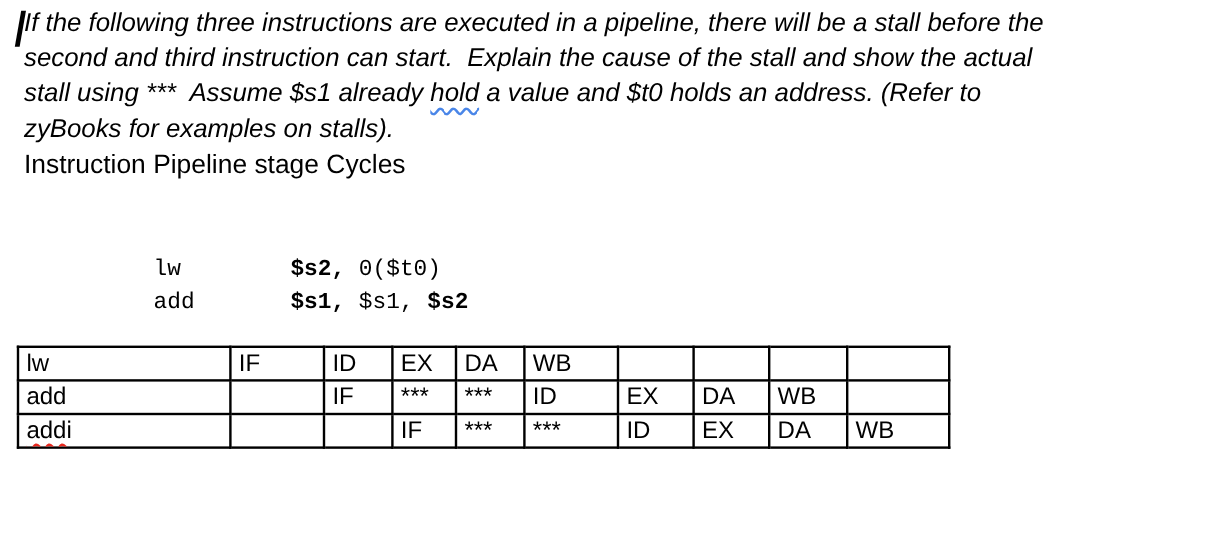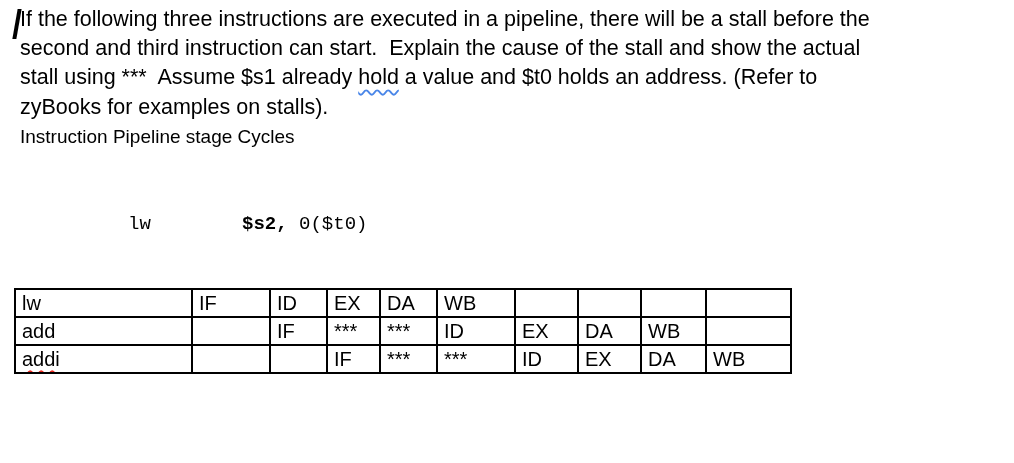--- a/index.html
+++ b/index.html
@@ -6,24 +6,24 @@
   .page{
     position:relative;width:1014px;height:463px;background:#ffffff;
     font-family:"Liberation Sans","DejaVu Sans",sans-serif;color:#000000;overflow:hidden;
   }
   .caret{
     position:absolute;left:15px;top:9px;width:4px;height:30px;background:#000;
     transform:skewX(-10deg);
   }
   .question{
     position:absolute;left:20px;top:5px;width:980px;
-    font-size:21.5px;line-height:29.2px;white-space:pre-wrap;
+    font-style:italic;font-size:21.5px;line-height:29.2px;white-space:pre-wrap;
   }
   .subtitle{
-    position:absolute;left:20px;top:122px;font-size:19px;line-height:29px;
+    position:absolute;left:20px;top:122px;font-size:22px;line-height:29px;
   }
   .code{
     position:absolute;left:128px;top:175px;
     font-family:"Liberation Mono","DejaVu Sans Mono",monospace;
     font-size:19px;line-height:28.3px;white-space:pre;margin-top:35px;
   }
   .code .b{font-weight:bold;}
   .sq-red{
     text-decoration-line:underline;text-decoration-style:wavy;
     text-decoration-color:#e8281e;text-decoration-thickness:2px;text-underline-offset:4px;
@@ -44,21 +44,21 @@
     position:absolute;left:20px;top:423px;font-size:22px;line-height:28px;
   }
 </style>
 </head>
 <body>
 
 <div class="page">
   <div class="caret"></div>
   <div class="question"><div><span>If the following three instructions are executed in a pipeline, there will be a stall before the</span></div><div><span>second and third instruction can start.  Explain the cause of the stall and show the actual</span></div><div><span>stall using ***  Assume $s1 already </span><span class="sq-blue">hold</span><span> a value and $t0 holds an address. (Refer to</span></div><div><span>zyBooks for examples on stalls).</span></div></div>
   <div class="subtitle">Instruction Pipeline stage Cycles</div>
-  <div class="code"><div><span>lw        </span><span class="b">$s2,</span><span> 0($t0)</span></div></div>
+  <div class="code"><div><span>lw        </span><span class="b">$s2,</span><span> 0($t0)</span></div><div><span>add       </span><span class="b">$s1,</span><span> $s1, </span><span class="b">$s2</span></div></div>
   <table class="ptable">
     <colgroup>
         <col style="width: 177px;">
         <col style="width: 78px;">
         <col style="width: 57px;">
         <col style="width: 53px;">
         <col style="width: 57px;">
         <col style="width: 78px;">
         <col style="width: 63px;">
         <col style="width: 63px;">

